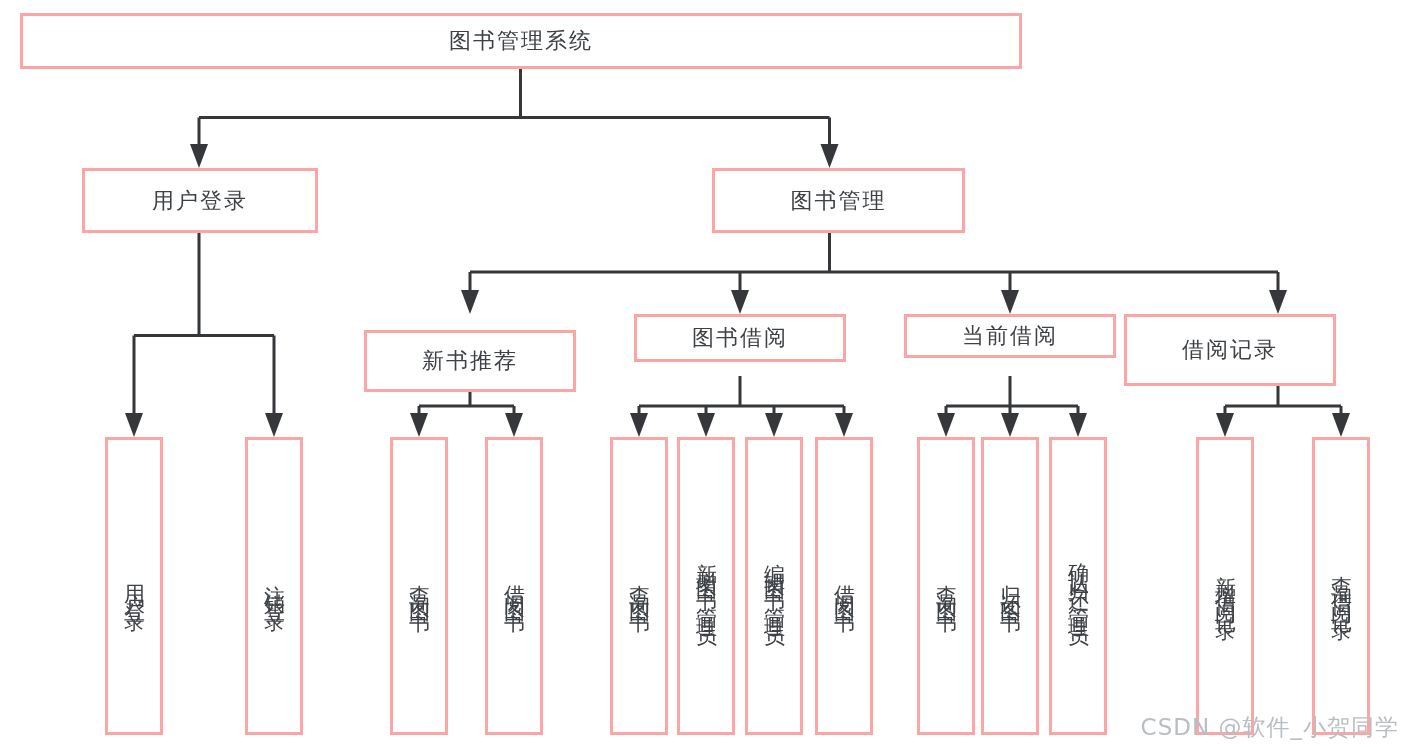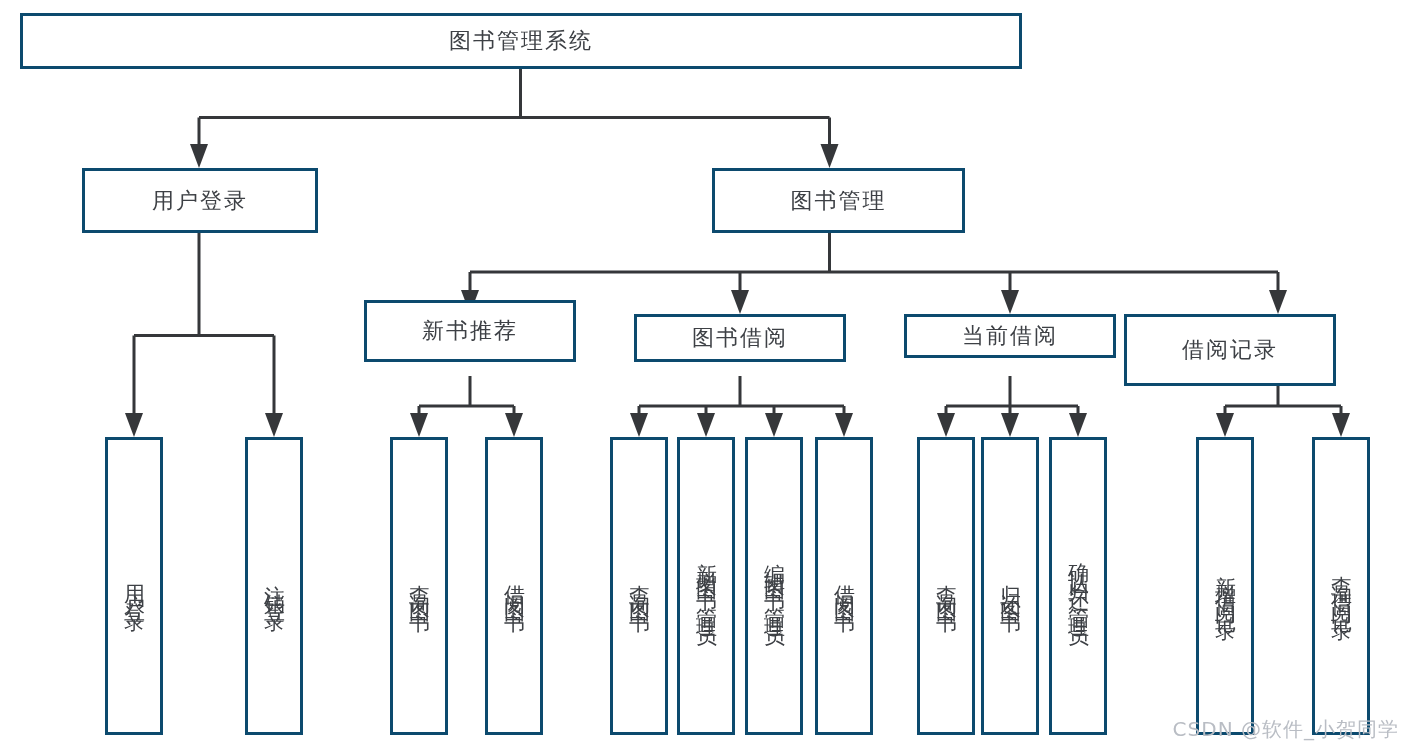--- a/index.html
+++ b/index.html
@@ -10,21 +10,21 @@
     font-family:"DejaVu Sans","Liberation Sans",sans-serif;
     overflow:hidden;
   }
   svg.connectors {
     position:absolute; left:0; top:0;
     pointer-events:none;
   }
   .node {
     position:absolute;
     box-sizing:border-box;
-    border:3px solid #0c4a6e;
+    border:3px solid #fca5a5;
     background:#ffffff;
     display:flex; align-items:center; justify-content:center;
     color:#3d4045;
   }
   .node .lbl {
     font-size:22px;
     letter-spacing:2px;
     white-space:nowrap;
   }
   .leaf { width:58px; height:298px; }
@@ -32,21 +32,21 @@
     writing-mode:vertical-rl;
     text-orientation:mixed;
     font-size:21px;
     letter-spacing:9px;
     line-height:1.1;
   }
   .watermark {
     position:absolute;
     right:6px; bottom:4px;
     color:#b9bdc4;
-    font-size:20px;
+    font-size:23px;
     letter-spacing:1px;
     z-index:5;
     white-space:nowrap;
   }
 </style>
 </head>
 <body>
 
 <div class="canvas">
 
@@ -94,21 +94,21 @@
     <span class="lbl">图书管理系统</span>
   </div>
 
   <div class="node" style="left:82px;top:168px;width:236px;height:65px">
     <span class="lbl">用户登录</span>
   </div>
   <div class="node" style="left:712px;top:168px;width:253px;height:65px">
     <span class="lbl">图书管理</span>
   </div>
 
-  <div class="node" style="left:364px;top:300px;width:212px;height:62px">
+  <div class="node" style="left:364px;top:330px;width:212px;height:62px">
     <span class="lbl">新书推荐</span>
   </div>
   <div class="node" style="left:634px;top:314px;width:212px;height:48px">
     <span class="lbl">图书借阅</span>
   </div>
   <div class="node" style="left:904px;top:314px;width:212px;height:44px">
     <span class="lbl">当前借阅</span>
   </div>
   <div class="node" style="left:1124px;top:314px;width:212px;height:72px">
     <span class="lbl">借阅记录</span>

